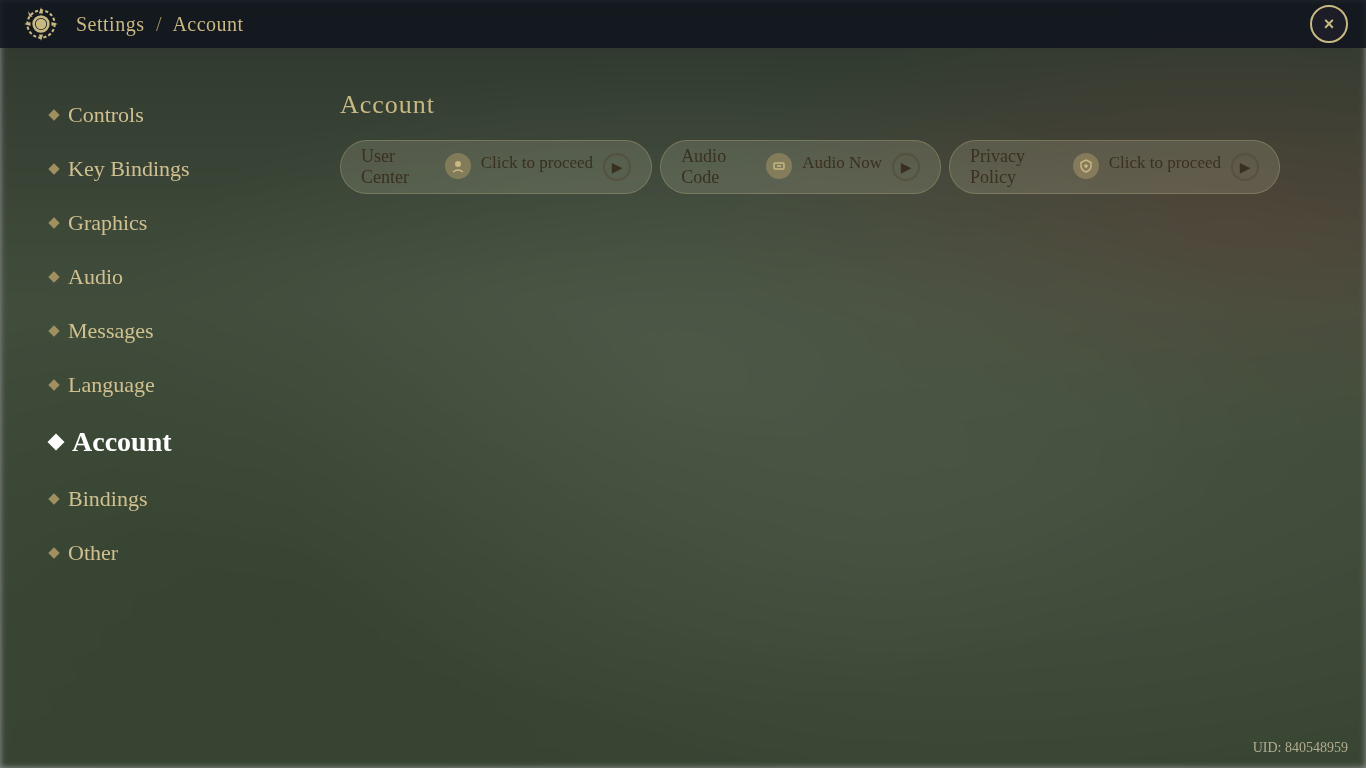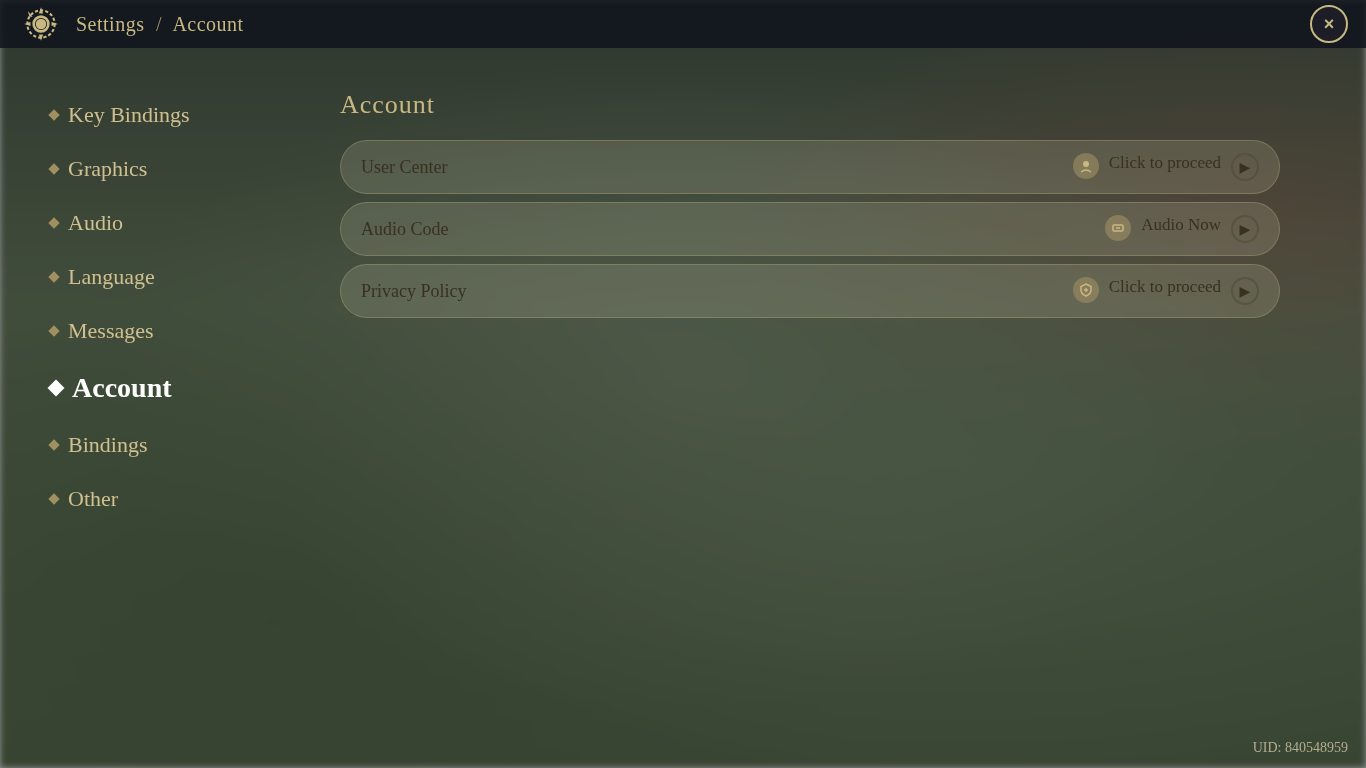--- a/index.html
+++ b/index.html
@@ -156,21 +156,21 @@
       font-size: 26px;
       color: #c8b882;
       margin-bottom: 20px;
       font-family: 'Georgia', serif;
       letter-spacing: 1px;
     }
 
     
     .settings-list {
       display: flex;
-      flex-direction: column;
+      flex-direction: row;
       gap: 8px;
       max-width: 940px;
     }
 
     .settings-row {
       display: flex;
       align-items: center;
       background: rgba(235, 225, 195, 0.15);
       border: 1px solid rgba(200, 184, 130, 0.3);
       border-radius: 30px;
@@ -253,44 +253,48 @@
   </div>
   <button class="close-button">
     <span>×</span>
   </button>
 </div>
 
 <div class="main-layout">
 
   <nav class="sidebar">
 
+    <div class="sidebar-item">
+      <span class="bullet-dot"></span>
+      <span class="item-label">Controls</span>
+    </div>
 
     <div class="sidebar-item">
       <span class="bullet-dot"></span>
       <span class="item-label">Key Bindings</span>
     </div>
 
     <div class="sidebar-item">
       <span class="bullet-dot"></span>
       <span class="item-label">Graphics</span>
     </div>
 
     <div class="sidebar-item">
       <span class="bullet-dot"></span>
       <span class="item-label">Audio</span>
     </div>
 
     <div class="sidebar-item">
       <span class="bullet-dot"></span>
+      <span class="item-label">Messages</span>
+    </div>
+
+    <div class="sidebar-item">
+      <span class="bullet-dot"></span>
       <span class="item-label">Language</span>
-    </div>
-
-    <div class="sidebar-item">
-      <span class="bullet-dot"></span>
-      <span class="item-label">Messages</span>
     </div>
 
     <div class="sidebar-item active">
       <span class="bullet-diamond"></span>
       <span class="item-label">Account</span>
     </div>
 
     <div class="sidebar-item">
       <span class="bullet-dot"></span>
       <span class="item-label">Bindings</span>

